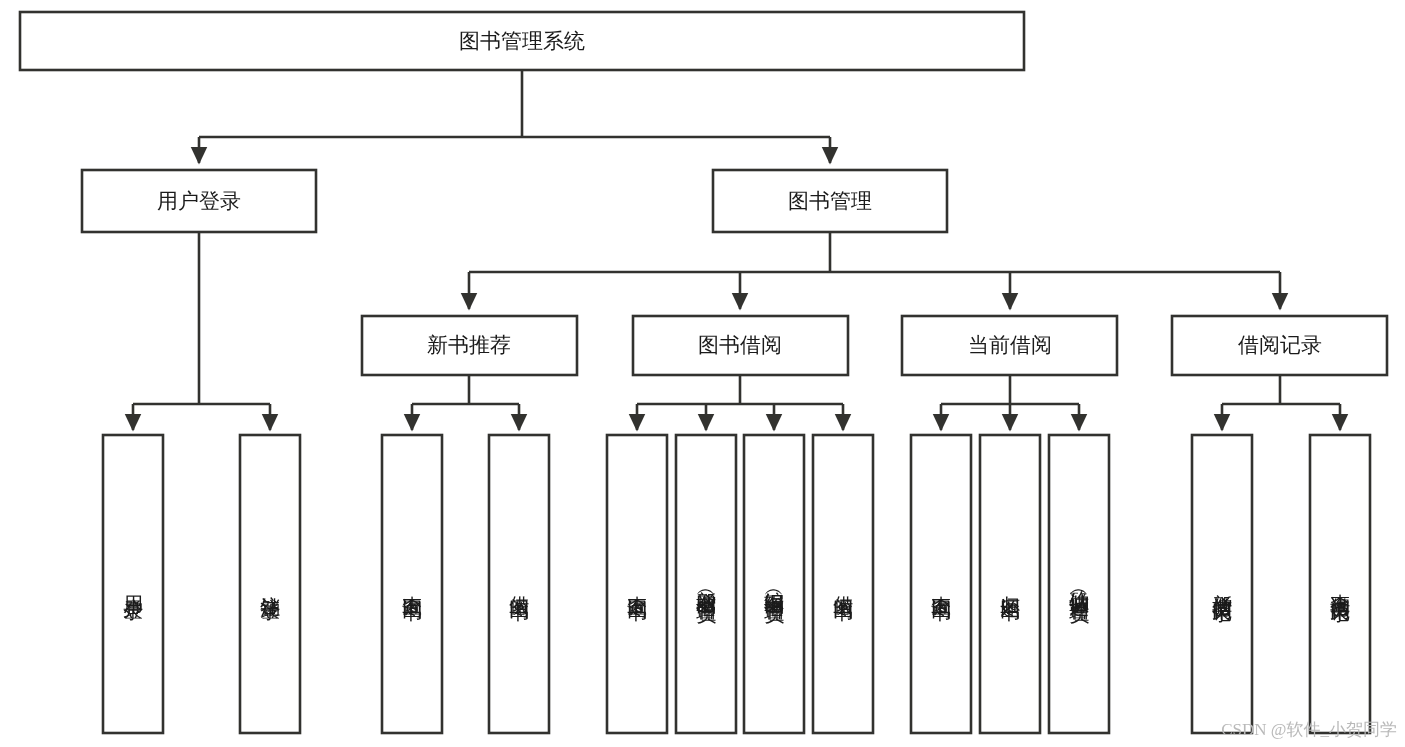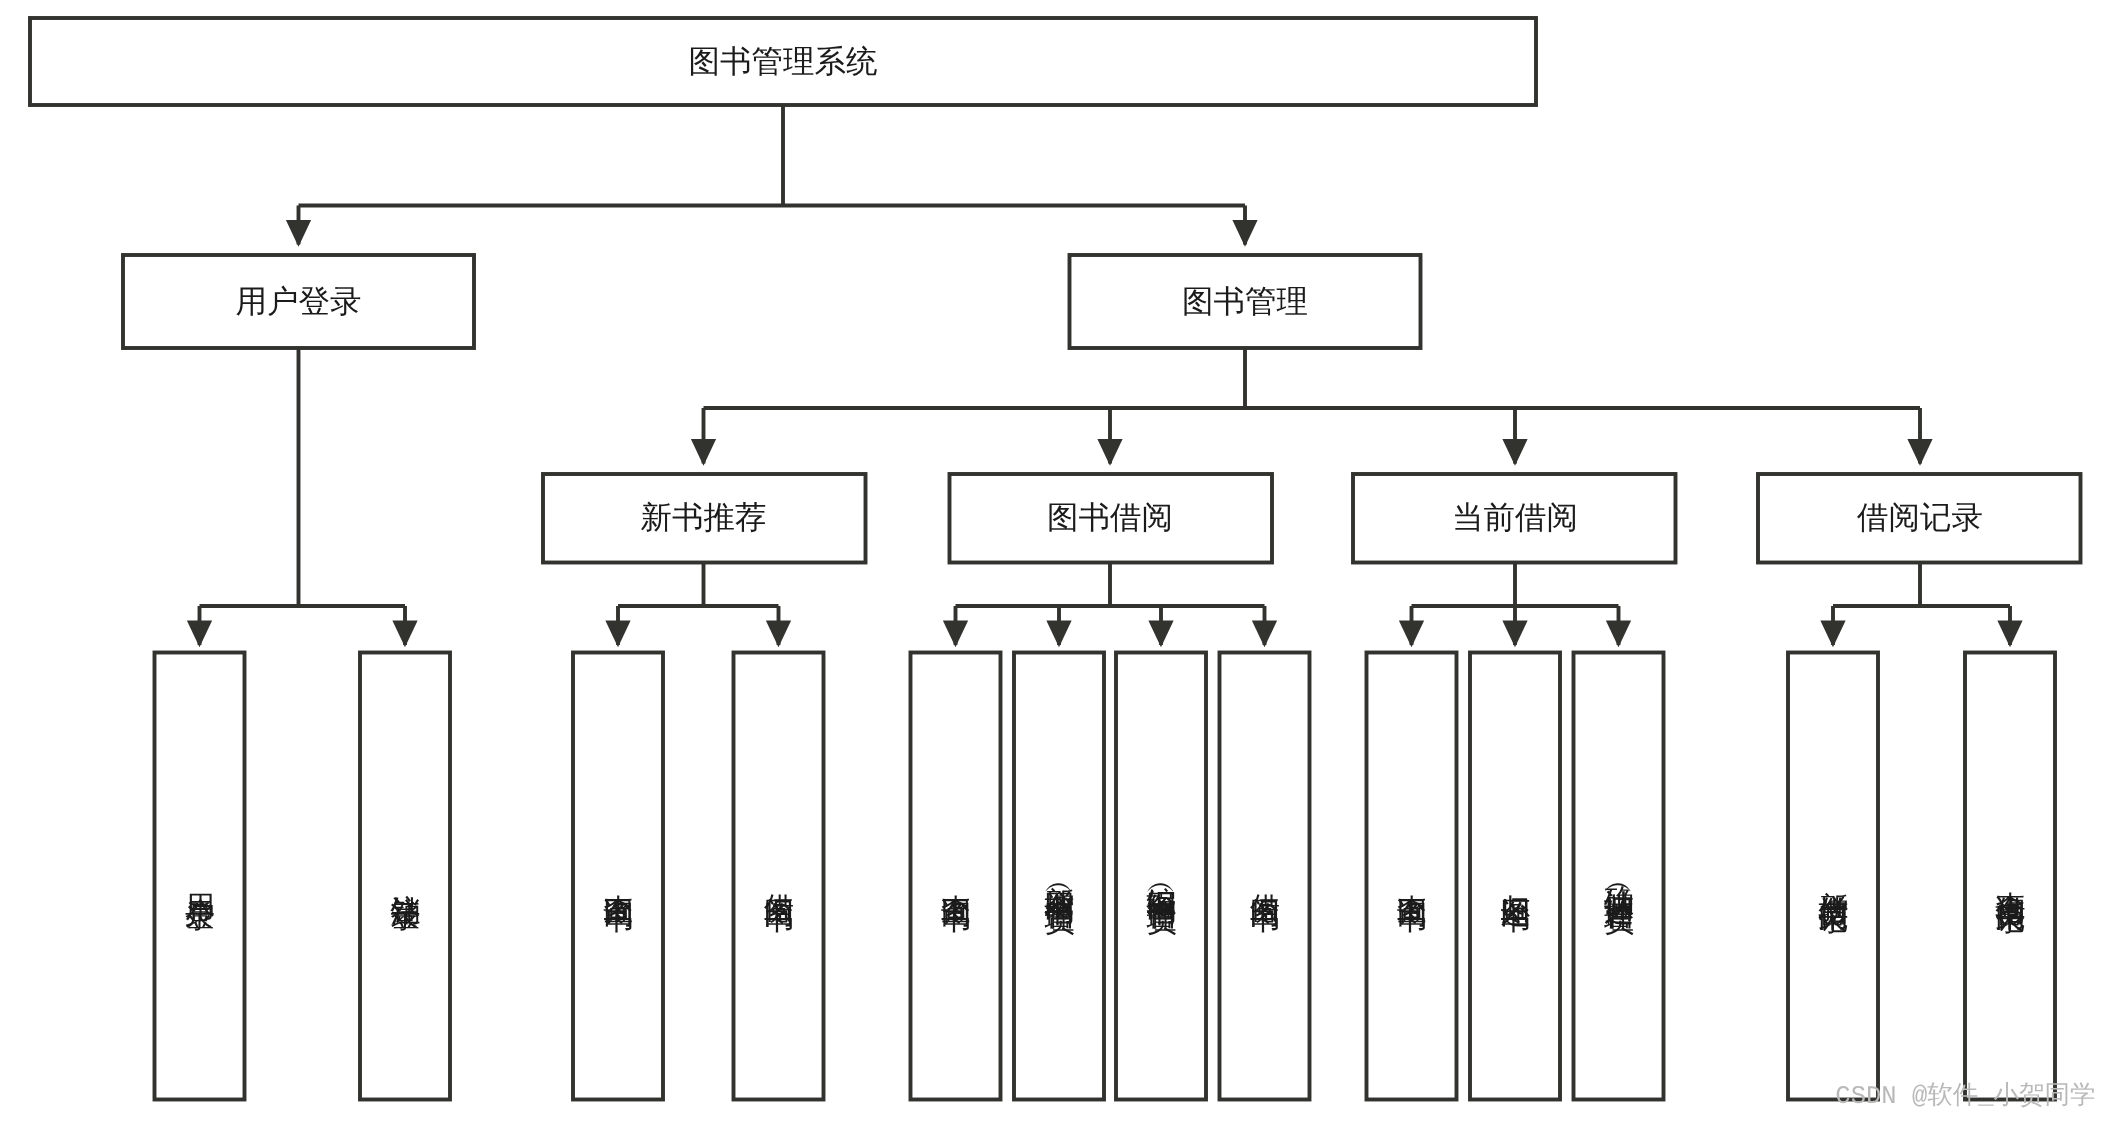--- a/index.html
+++ b/index.html
@@ -56,21 +56,21 @@
     display: flex;
     align-items: center;
     justify-content: center;
     white-space: nowrap;
     pointer-events: none;
   }
   .watermark {
     position: absolute;
     right: 8px;
     bottom: 6px;
-    font-family: Liberation Mono, monospace;
+    font-family: Liberation Serif, serif;
     font-size: 17px;
     color: #b9b9b9;
     white-space: nowrap;
   }
 </style>
 </head>
 <body>
 
 <div id="diagram-root">
 

